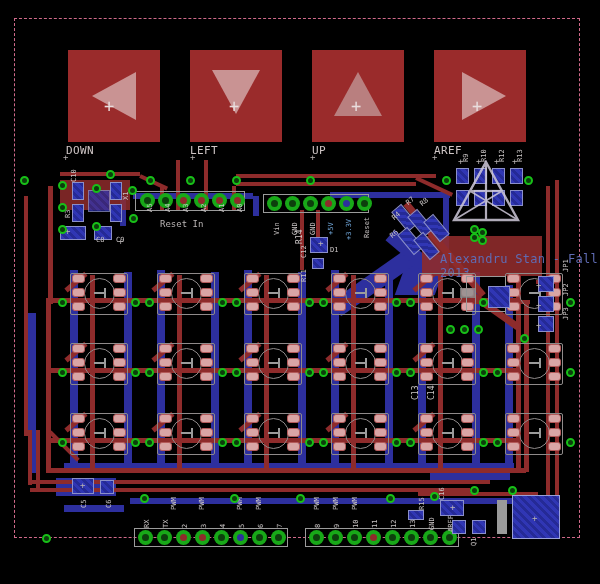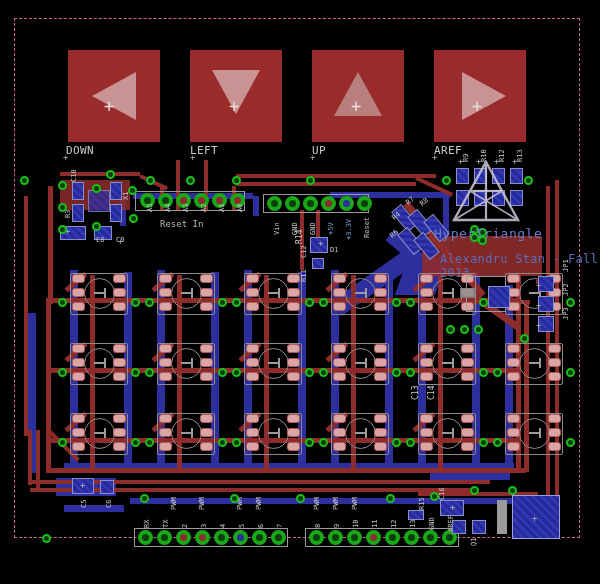--- a/index.html
+++ b/index.html
@@ -219,21 +219,20 @@
       <line x1="34" y1="2" x2="18" y2="31" stroke="#cfc9da" stroke-width="1.6"></line>
       <line x1="2" y1="60" x2="50" y2="31" stroke="#cfc9da" stroke-width="1.6"></line>
       <line x1="66" y1="60" x2="18" y2="31" stroke="#cfc9da" stroke-width="1.6"></line>
     </svg>
   </div>
   <div class="via" style="left:470px;top:225px;"></div>
   <div class="via" style="left:478px;top:228px;"></div>
   <div class="via" style="left:470px;top:233px;"></div>
   <div class="via" style="left:478px;top:236px;"></div>
 
-  <div class="boardtitle" style="left:434px;top:226px;">HyperTriangle</div>
   <div class="boardauth" style="left:440px;top:252px;">Alexandru Stan - Fall 2013</div>
 
   <div class="hdr" style="left:135px;top:191px;width:110px;height:20px;"></div>
   <div class="thpad" style="left:140px;top:193px;">
       <i></i>
     </div>
   <div class="thpad" style="left:158px;top:193px;">
       <i></i>
     </div>
   <div class="thpad red" style="left:176px;top:193px;">

